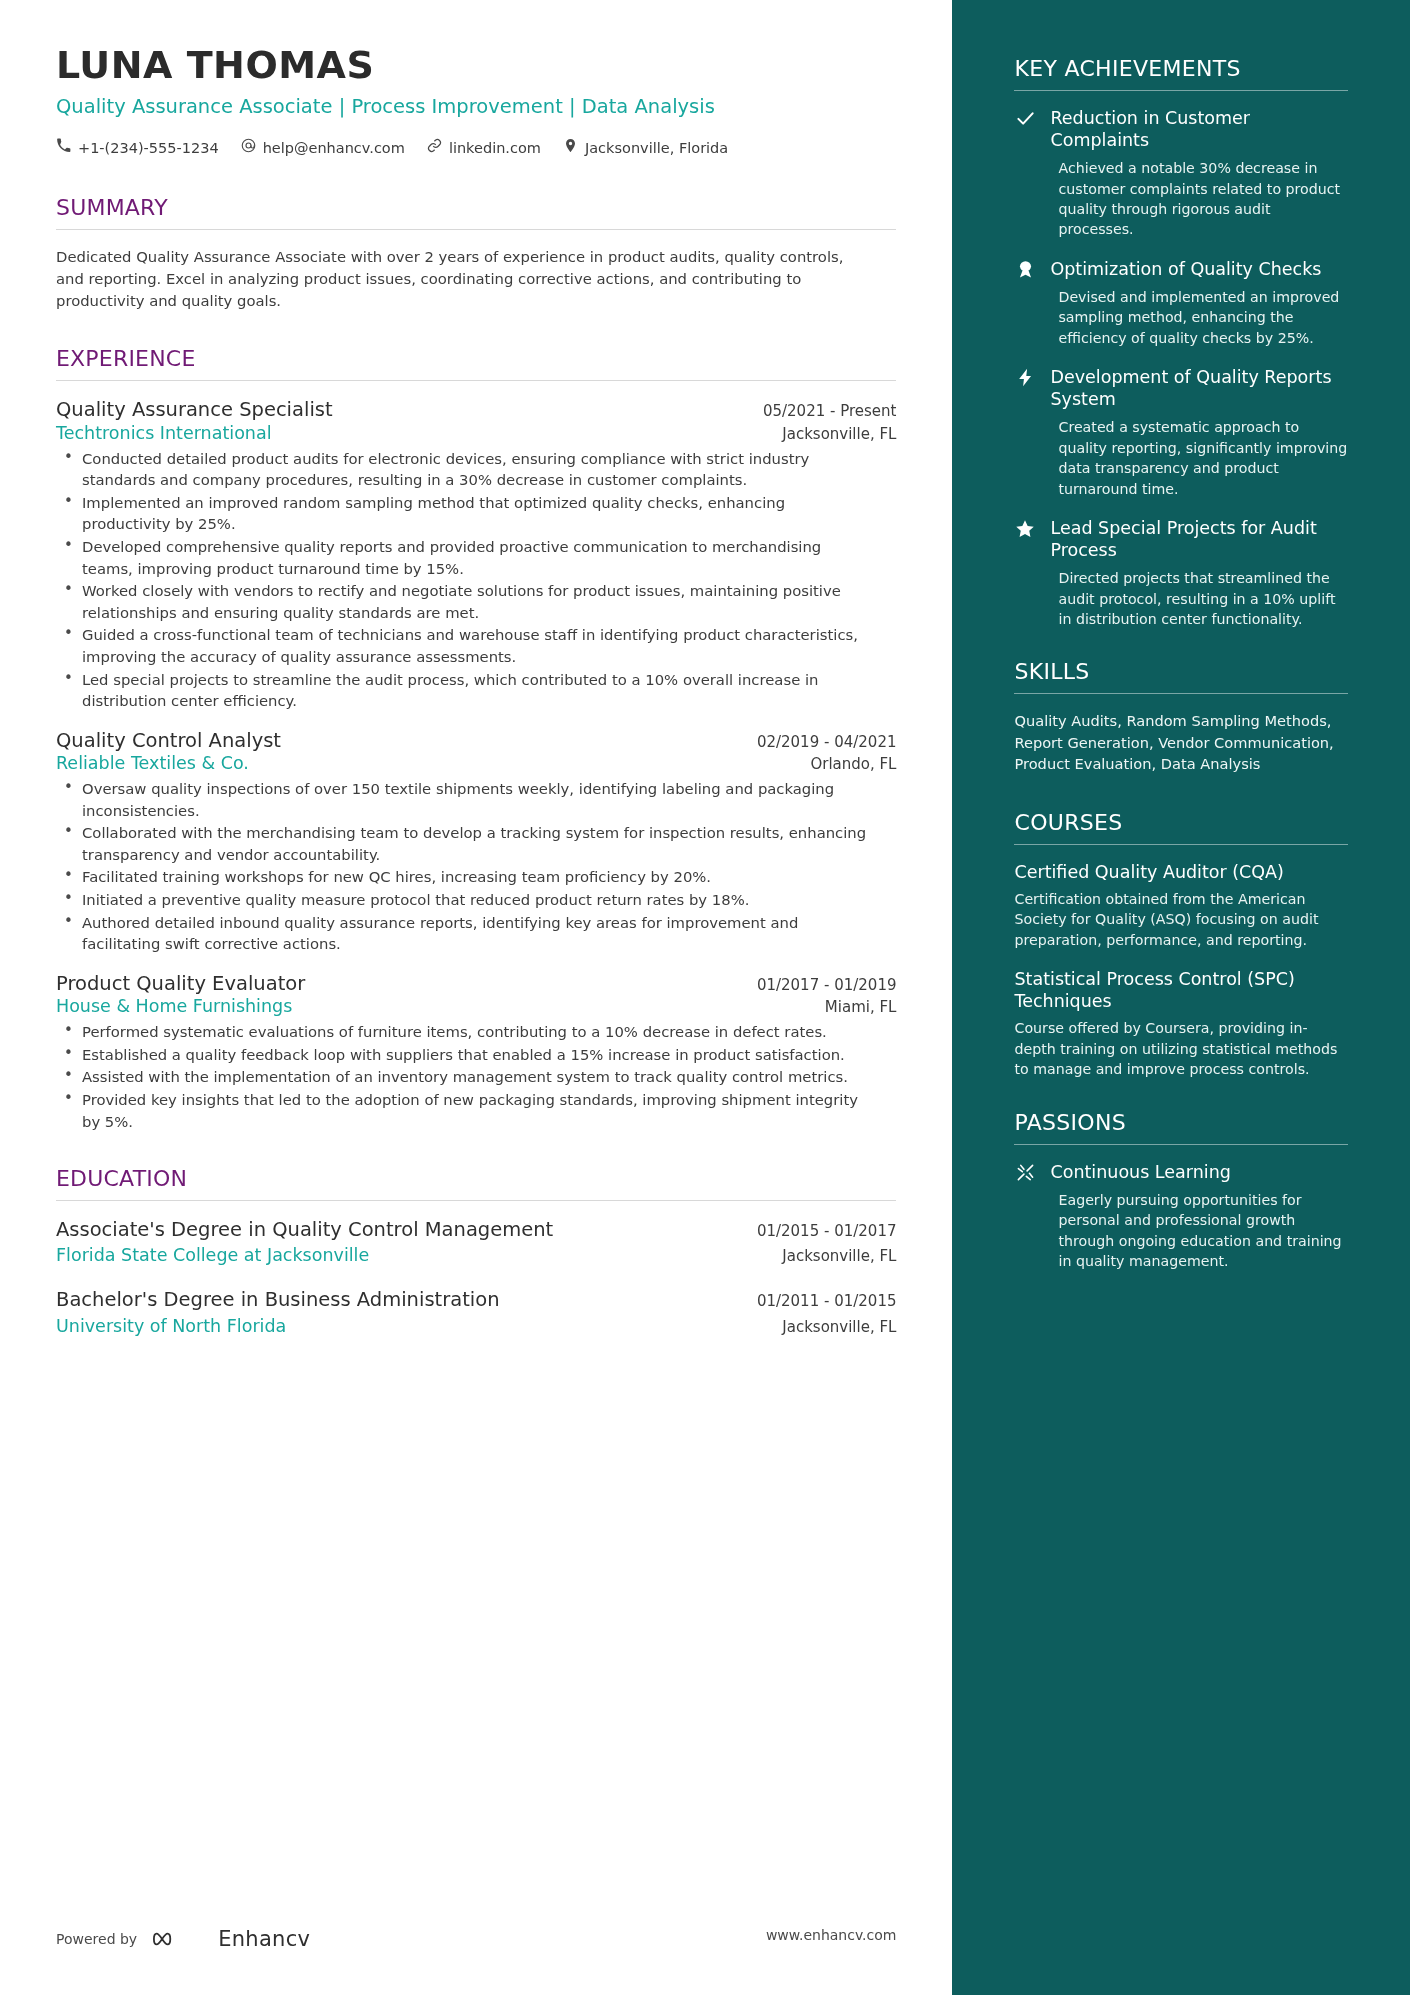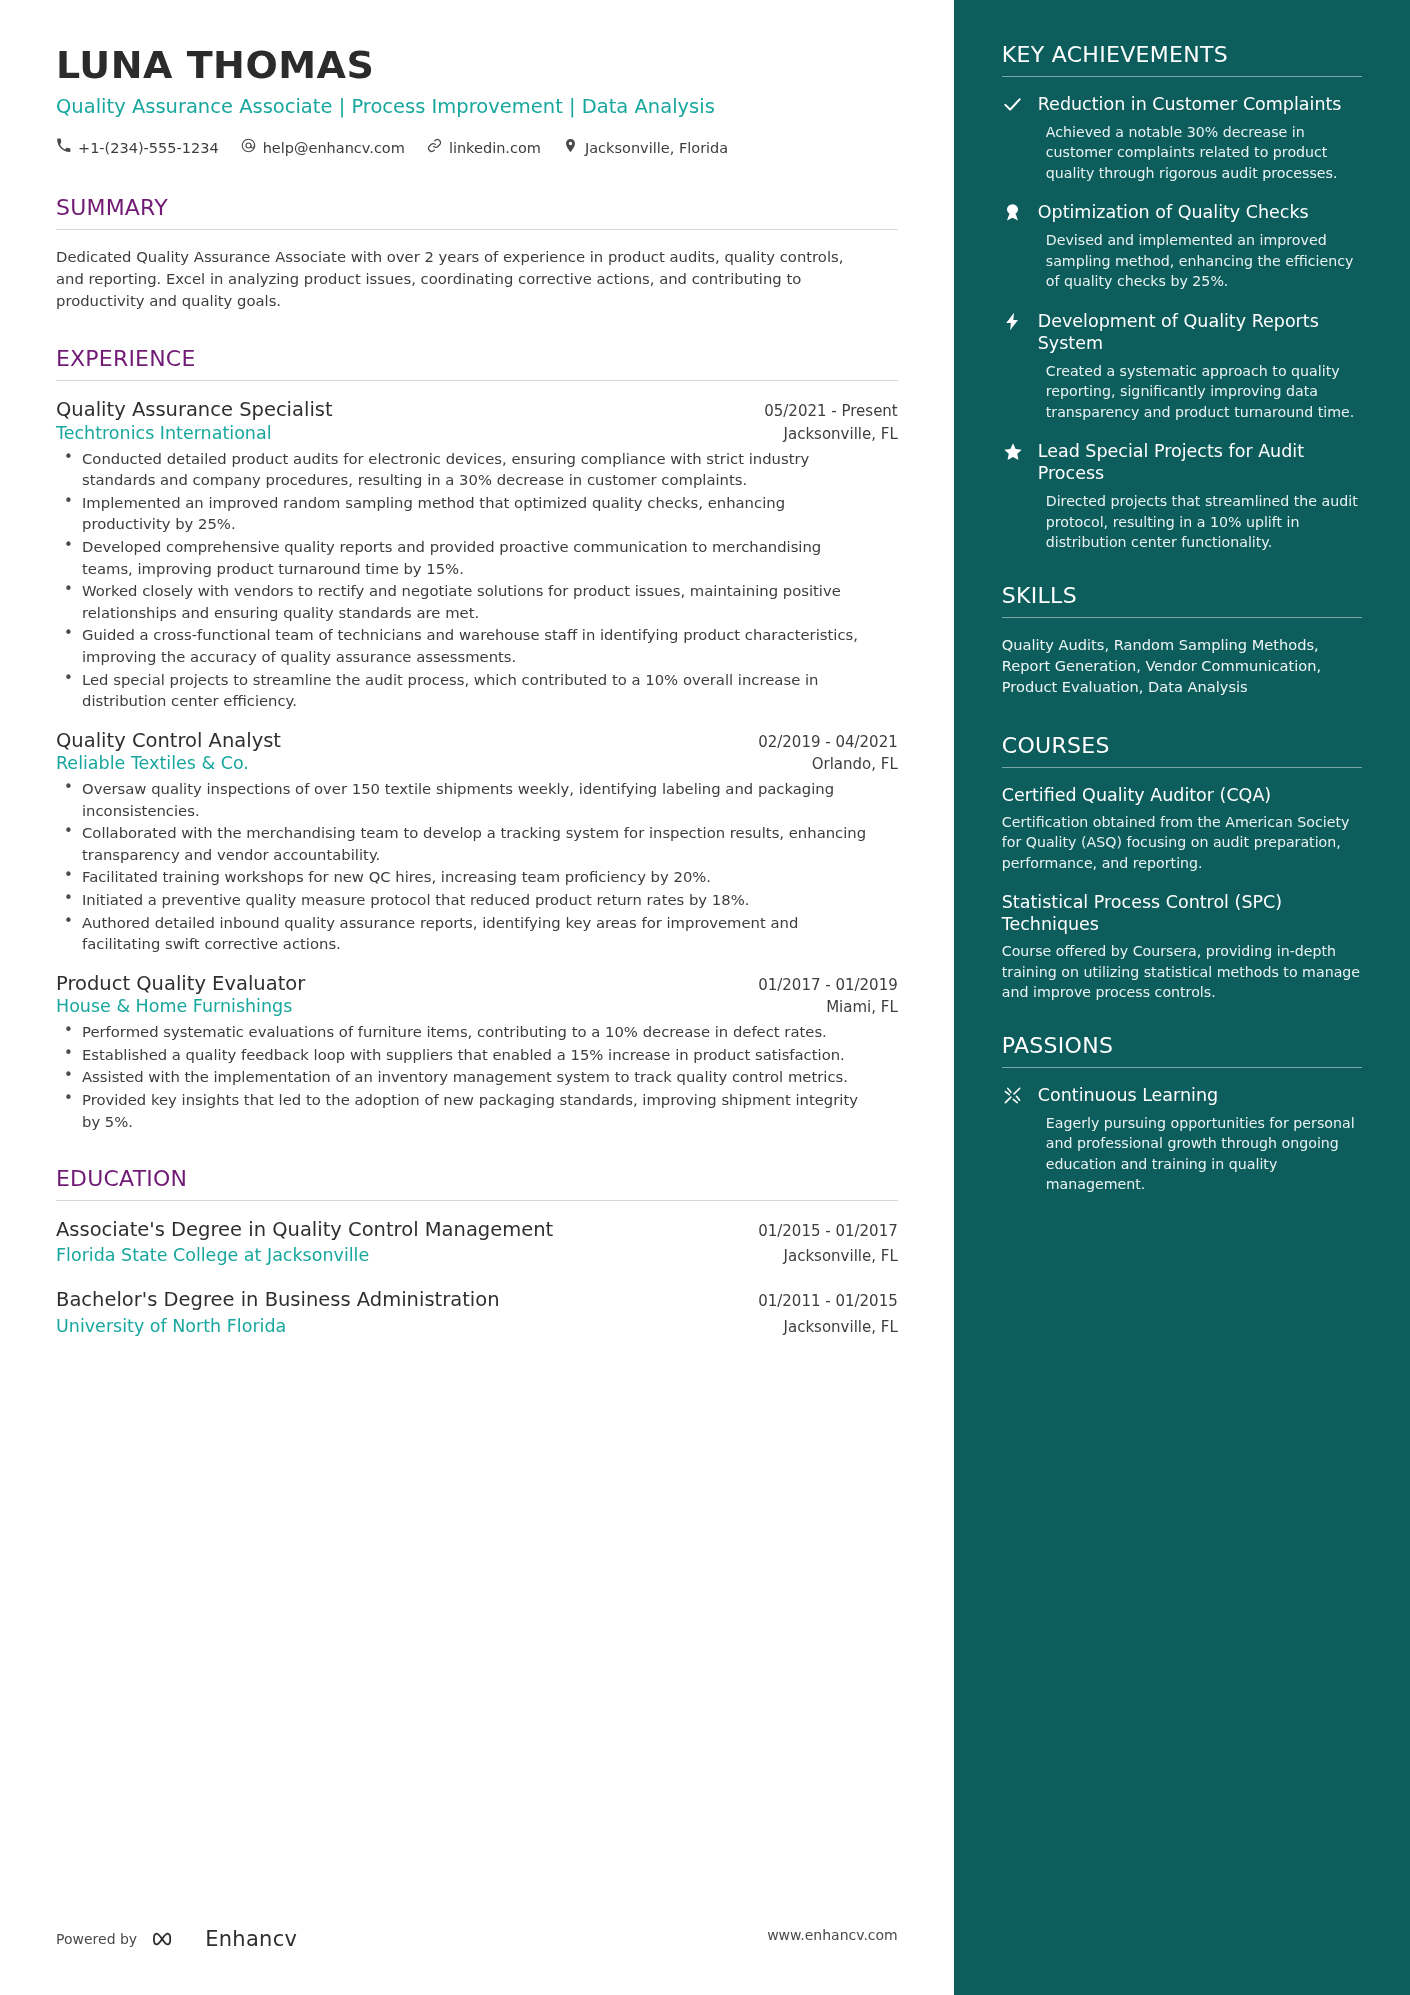--- a/index.html
+++ b/index.html
@@ -166,31 +166,31 @@
     color: #4a4a4a;
   }
   .powered {
     display: flex;
     align-items: center;
     gap: 16px;
   }
   .brand {
     display: flex;
     align-items: center;
-    gap: 12px;
+    gap: 25px;
     font-size: 21px;
     color: #2f2f2f;
     letter-spacing: 0.3px;
   }
   
   .right {
     width: 490px;
     background: #0d5d5d;
     color: #ffffff;
-    padding: 0;
+    padding: 14px;
     position: relative;
   }
   .right-inner {
     padding: 42px 48px 0 48px;
   }
   .r-title {
     font-size: 22px;
     font-weight: 400;
     letter-spacing: 0.3px;
     color: #ffffff;

